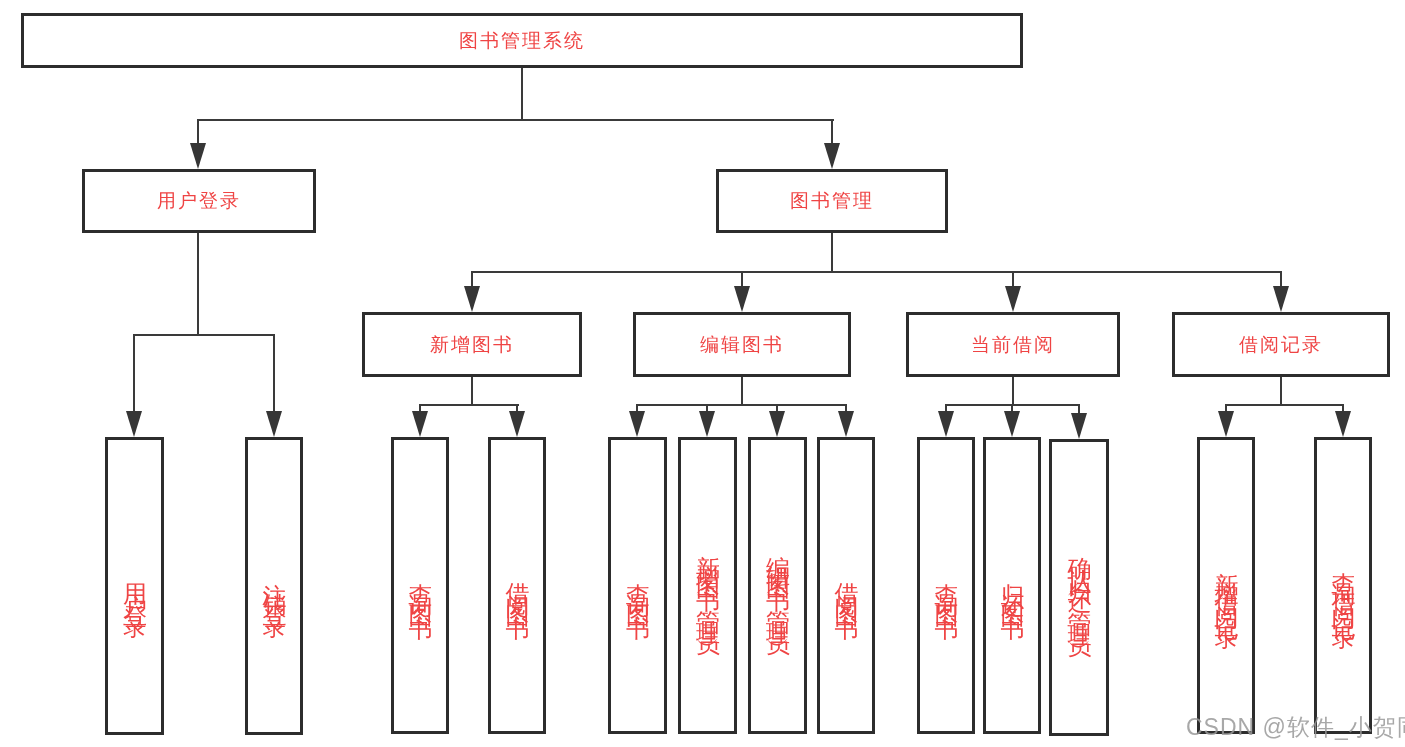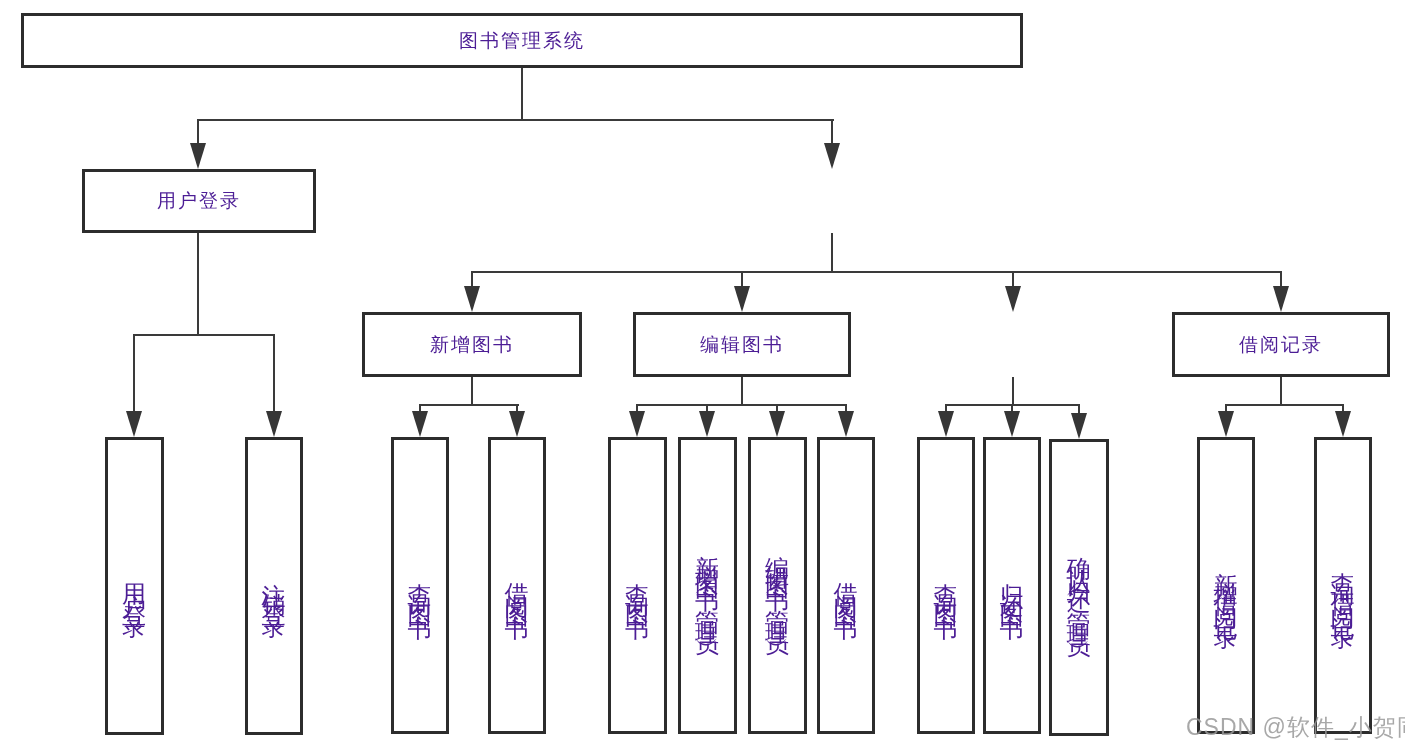--- a/index.html
+++ b/index.html
@@ -11,22 +11,23 @@
     overflow:hidden;
   }
   .box{
     position:absolute;
     box-sizing:border-box;
     border:3px solid #2d2d2d;
     background:#ffffff;
     display:flex;
     align-items:center;
     justify-content:center;
-    color:#4c1d95;
+    color:#ef4444;
     z-index:2;
+    font-family:Liberation Serif, serif;
   }
   .hlbl{
     font-size:19px;
     letter-spacing:2px;
     white-space:nowrap;
   }
   .vlbl{
     writing-mode:vertical-rl;
     text-orientation:mixed;
     font-size:24px;
@@ -62,26 +63,32 @@
 
 <div id="canvas">
 
   <div class="box" style="left:21px;top:13px;width:1002px;height:55px">
     <span class="hlbl">图书管理系统</span>
   </div>
 
   <div class="box" style="left:82px;top:169px;width:234px;height:64px">
     <span class="hlbl">用户登录</span>
   </div>
+  <div class="box" style="left:716px;top:169px;width:232px;height:64px">
+    <span class="hlbl">图书管理</span>
+  </div>
 
   <div class="box" style="left:362px;top:312px;width:220px;height:65px">
     <span class="hlbl">新增图书</span>
   </div>
   <div class="box" style="left:633px;top:312px;width:218px;height:65px">
     <span class="hlbl">编辑图书</span>
+  </div>
+  <div class="box" style="left:906px;top:312px;width:214px;height:65px">
+    <span class="hlbl">当前借阅</span>
   </div>
   <div class="box" style="left:1172px;top:312px;width:218px;height:65px">
     <span class="hlbl">借阅记录</span>
   </div>
 
   <div class="box" style="left:105px;top:437px;width:59px;height:298px">
     <span class="vlbl">用户登录</span>
   </div>
   <div class="box" style="left:245px;top:437px;width:58px;height:298px">
     <span class="vlbl">注销登录</span>

